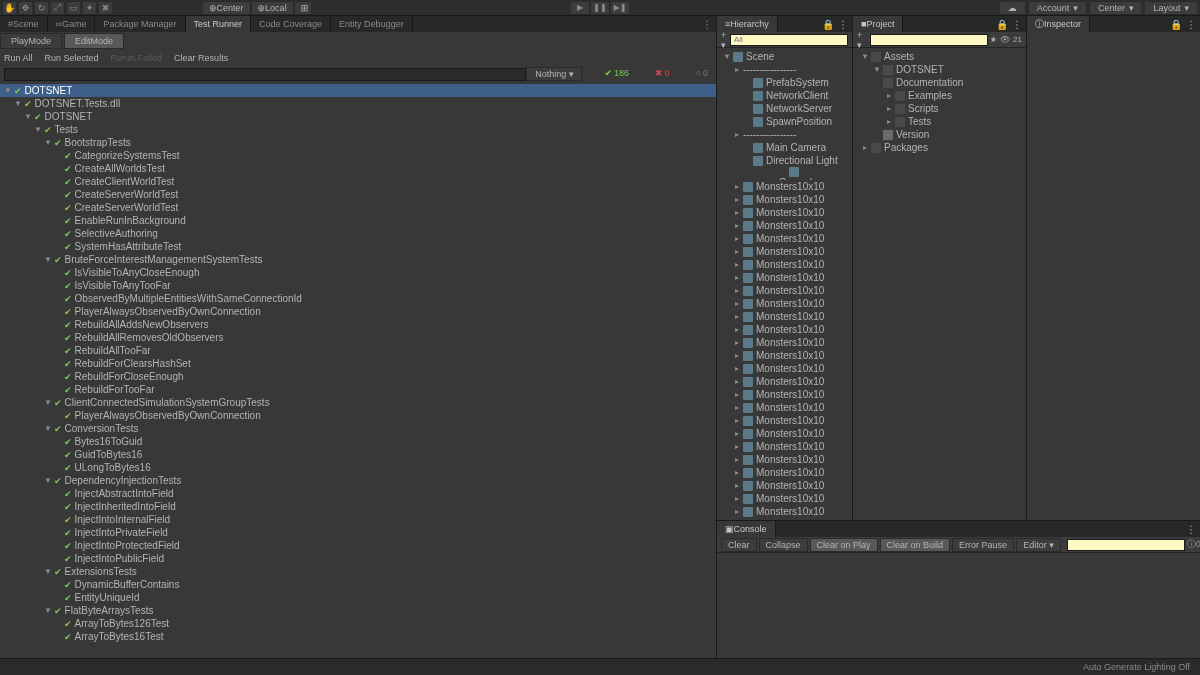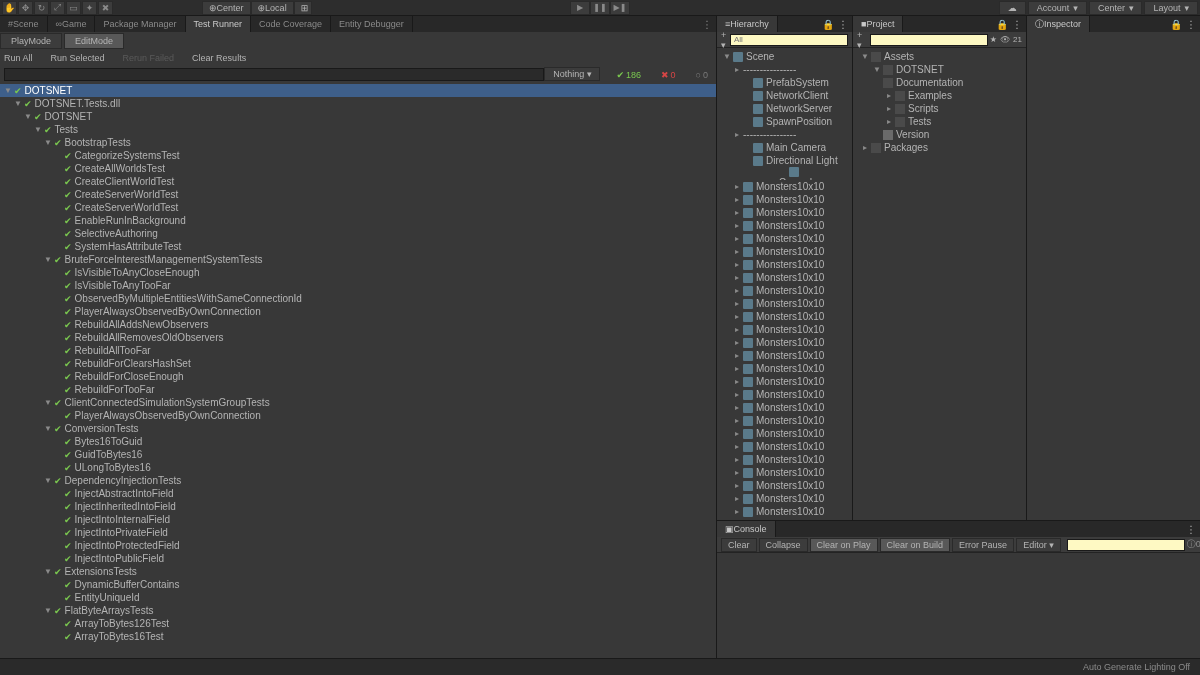--- a/index.html
+++ b/index.html
@@ -14,26 +14,26 @@
 .right-tools { margin-left: auto; display: flex; gap: 2px; }
 .dropdown-btn { height: 14px; padding: 0 8px; background: #3c3c3c; border: 1px solid #2a2a2a; font-size: 9px; color: #b4b4b4; display: flex; align-items: center; gap: 4px; }
 .tab-row { height: 16px; background: #282828; display: flex; align-items: center; }
 .tab { padding: 2px 8px; font-size: 9px; color: #8a8a8a; border-right: 1px solid #191919; height: 100%; display: flex; align-items: center; }
 .tab.active { background: #383838; color: #c8c8c8; }
 .main-area { display: flex; height: 642px; }
 .test-panel { width: 716px; display: flex; flex-direction: column; background: #383838; }
 .mode-row { height: 18px; display: flex; align-items: center; justify-content: flex-start; background: #383838; gap: 2px; }
 .mode-btn { padding: 2px 10px; background: #3c3c3c; border: 1px solid #2a2a2a; font-size: 9px; color: #b4b4b4; }
 .mode-btn.active { background: #585858; }
-.cmd-row { height: 16px; display: flex; align-items: center; padding: 2px 4px; gap: 18px; font-size: 9px; }
+.cmd-row { height: 16px; display: flex; align-items: center; padding: 2px 4px; gap: 12px; font-size: 9px; }
 .cmd { color: #b4b4b4; cursor: pointer; }
 .cmd.disabled { color: #5a5a5a; }
 .search-row { height: 16px; display: flex; align-items: center; padding: 0 4px; }
 .search-input { flex: 1; background: #2a2a2a; border: 1px solid #191919; color: #b4b4b4; font-size: 9px; height: 13px; padding: 0 4px; }
-.filter-area { display: flex; align-items: flex-end; gap: 12px; font-size: 9px; }
+.filter-area { display: flex; align-items: flex-start; gap: 18px; font-size: 9px; }
 .filter-dd { background: #3c3c3c; border: 1px solid #2a2a2a; padding: 1px 8px; color: #b4b4b4; }
 .badge { padding: 1px 4px; font-size: 9px; display: flex; align-items: center; gap: 2px; }
 .badge.pass { color: #7ac74f; }
 .badge.fail { color: #d64545; }
 .badge.incon { color: #7a7a7a; }
 .tree-area { flex: 1; overflow-y: auto; padding: 2px 0; }
 .tree-row { height: 13px; display: flex; align-items: center; padding: 0 4px; font-size: 10px; cursor: pointer; }
 .tree-row.selected { background: #3e5f8a; color: #fff; }
 .tree-arrow { width: 10px; display: inline-block; color: #8a8a8a; font-size: 8px; }
 .tree-chk { color: #7ac74f; margin-right: 3px; font-size: 9px; }

